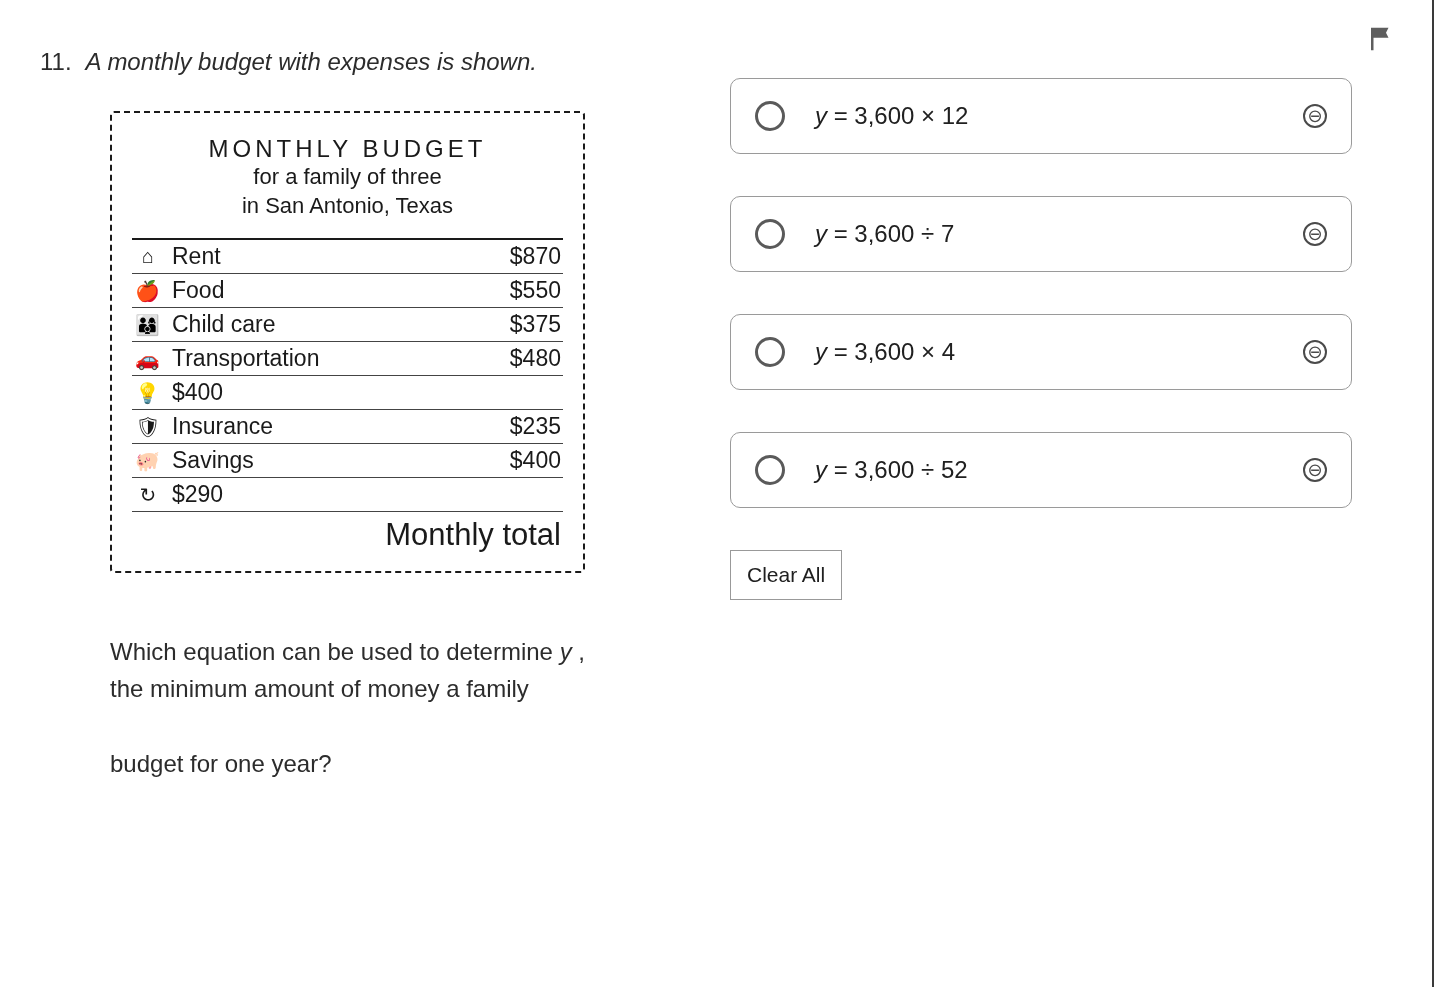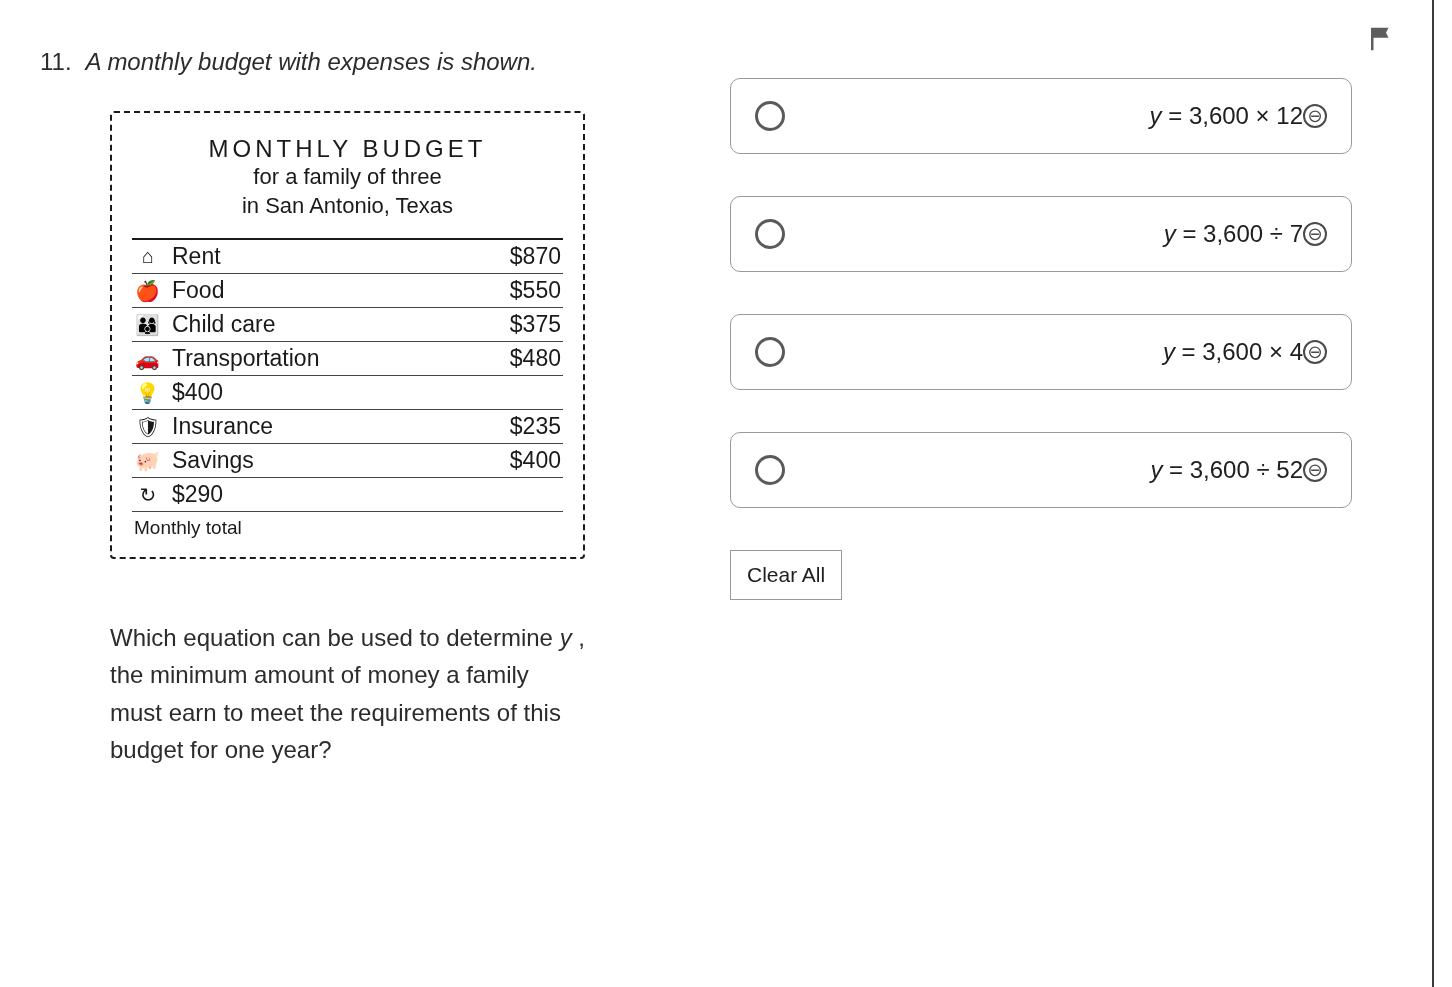--- a/index.html
+++ b/index.html
@@ -63,40 +63,41 @@
     text-align: center;
     font-size: 20px;
     flex: none;
     color: #1a1a1a;
   }
   .bname { flex: 1; }
   .bamt { flex: none; }
   .budget-total-row {
     display: flex;
     padding: 5px 2px 0 2px;
-    font-size: 19px;
+    font-size: 31px;
+    justify-content: flex-end;
   }
   .question-body {
     margin: 60px 0 0 70px;
     font-size: 24px;
     line-height: 1.55;
     color: #2c2c2c;
   }
   .yvar { font-style: italic; }
   .option {
     display: flex;
     align-items: center;
+    gap: 30px;
     border: 1px solid #9a9a9a;
     border-radius: 10px;
     padding: 22px 24px;
     margin-bottom: 42px;
     font-size: 24px;
     color: #202020;
     cursor: pointer;
-    text-align: right;
   }
   .radio {
     width: 30px; height: 30px;
     border: 3px solid #5a5a5a;
     border-radius: 50%;
     flex: none;
   }
   .option-text { flex: 1; }
   .strike {
     width: 24px; height: 24px;
@@ -205,21 +206,21 @@
       </div>
 
       <div class="budget-total-row">
         <span>Monthly total</span>
       </div>
     </div>
 
     <div class="question-body">
       <span>Which equation can be used to determine </span><span class="yvar">y</span><span> ,</span><br>
       <span>the minimum amount of money a family</span><br>
-      <span>must earn to meet the requirements of this</span><br>
+      <br>
       <span>budget for one year?</span>
     </div>
 
   </div>
 
   <div class="right-col">
 
     <div class="option">
       <span class="radio"></span>
       <span class="option-text"><span class="yvar">y</span><span> = 3,600 × 12</span></span>

